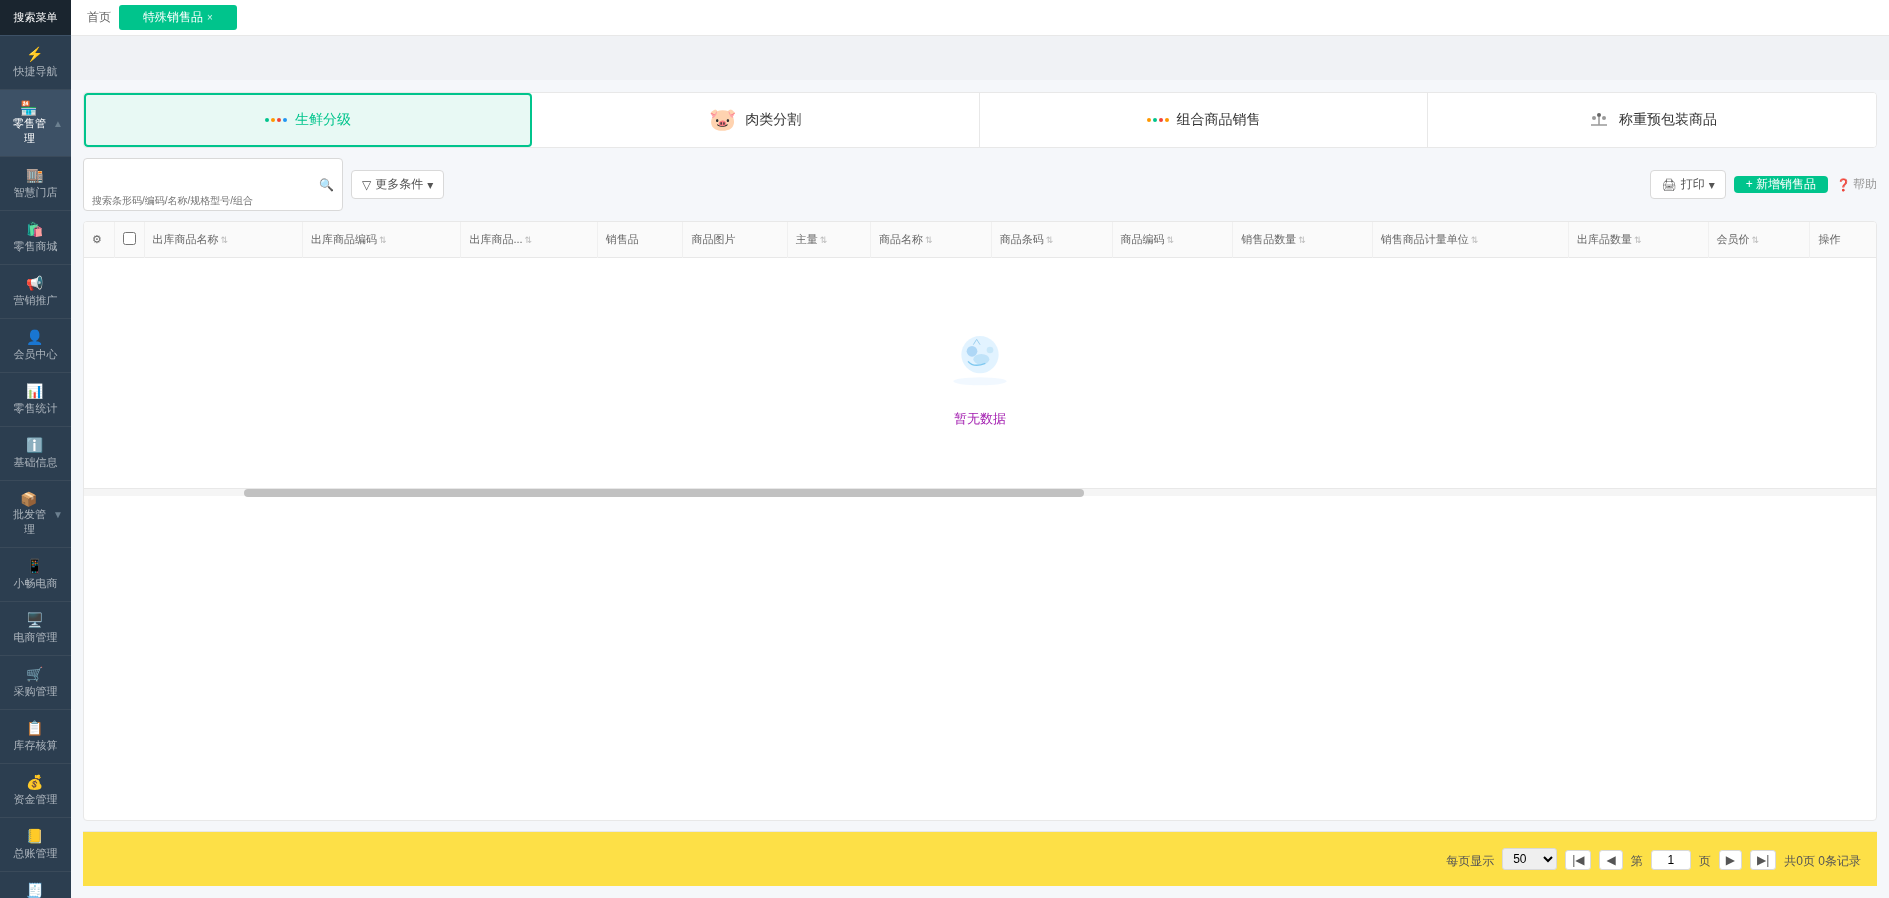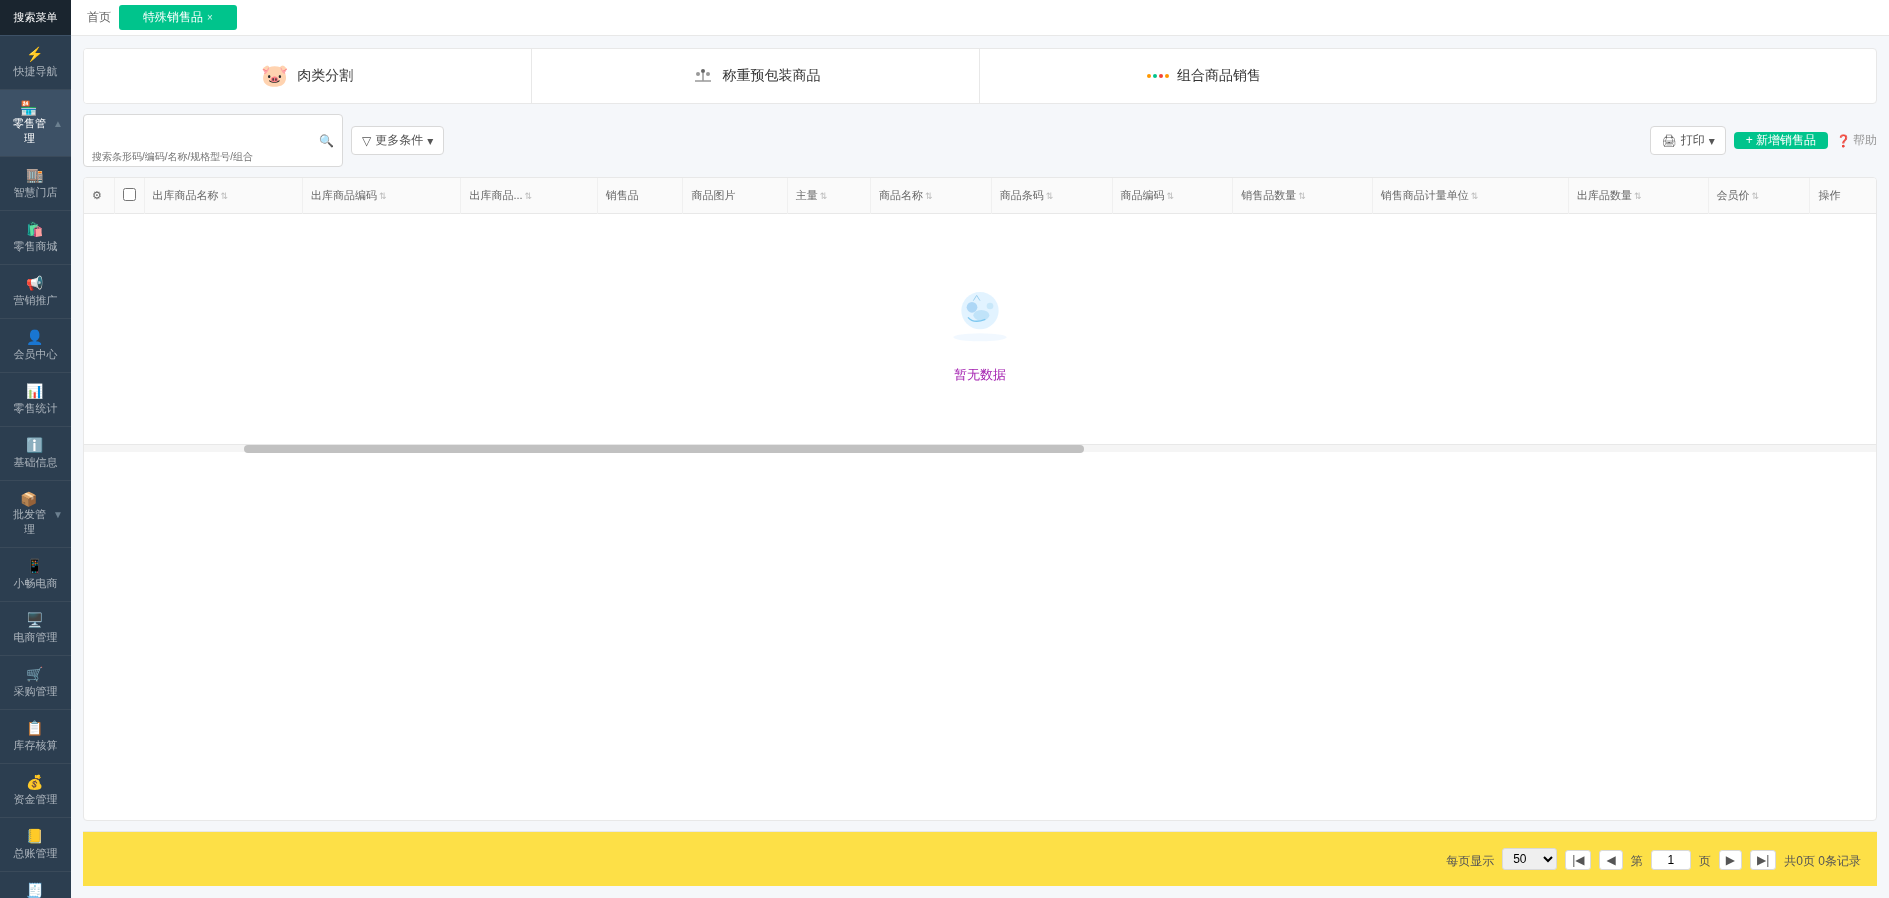--- a/index.html
+++ b/index.html
@@ -46,20 +46,21 @@
     .sidebar-item.has-arrow { flex-direction: row; justify-content: space-between; padding: 10px 8px; }
     .sidebar-item.has-arrow .label-wrap { display: flex; flex-direction: column; align-items: center; flex: 1; }
     .sidebar-arrow { font-size: 10px; color: #6c8090; }
 
     
     .main {
       flex: 1;
       display: flex;
       flex-direction: column;
       overflow: hidden;
+      gap: 44px;
     }
 
     
     .topbar {
       background: #fff;
       border-bottom: 1px solid #e8e8e8;
       padding: 0 16px;
       height: 36px;
       display: flex;
       align-items: center;
@@ -436,44 +437,53 @@
     <span class="topbar-home">首页</span>
     <div class="topbar-tab">
       <span>特殊销售品</span>
       <span class="close-x">×</span>
     </div>
   </div>
 
   <div class="content">
 
     <div class="category-tabs">
+      <div class="cat-tab active">
+        <span class="tab-icon icon-dots">
+          <span class="dot dot-green"></span>
+          <span class="dot dot-orange"></span>
+          <span class="dot dot-red"></span>
+          <span class="dot dot-blue"></span>
+        </span>
+        <span class="tab-label">生鲜分级</span>
+      </div>
       <div class="cat-tab">
         <span class="tab-icon" style="font-size:22px;">🐷</span>
         <span class="tab-label">肉类分割</span>
+      </div>
+      <div class="cat-tab">
+        <span class="tab-icon icon-dots">
+          <span class="dot dot-orange"></span>
+          <span class="dot dot-green"></span>
+          <span class="dot dot-red"></span>
+          <span class="dot dot-orange"></span>
+        </span>
+        <span class="tab-label">组合商品销售</span>
       </div>
       <div class="cat-tab">
         <span class="tab-icon icon-dots">
           <svg width="24" height="24" viewBox="0 0 24 24" fill="none" xmlns="http://www.w3.org/2000/svg">
             <circle cx="7" cy="10" r="2" fill="#999"></circle>
             <circle cx="12" cy="7" r="2" fill="#666"></circle>
             <circle cx="17" cy="10" r="2" fill="#999"></circle>
             <line x1="4" y1="17" x2="20" y2="17" stroke="#999" stroke-width="1.5"></line>
             <line x1="12" y1="17" x2="12" y2="9" stroke="#999" stroke-width="1.5"></line>
           </svg>
         </span>
         <span class="tab-label">称重预包装商品</span>
-      </div>
-      <div class="cat-tab">
-        <span class="tab-icon icon-dots">
-          <span class="dot dot-orange"></span>
-          <span class="dot dot-green"></span>
-          <span class="dot dot-red"></span>
-          <span class="dot dot-orange"></span>
-        </span>
-        <span class="tab-label">组合商品销售</span>
       </div>
     </div>
 
     <div class="toolbar">
       <div class="toolbar-left">
         <div class="search-box">
           <input class="search-input" type="text" placeholder="搜索条形码/编码/名称/规格型号/组合" style="">
           <span style="color:#999; cursor:pointer;">🔍</span>
         </div>
         <button class="filter-btn">

